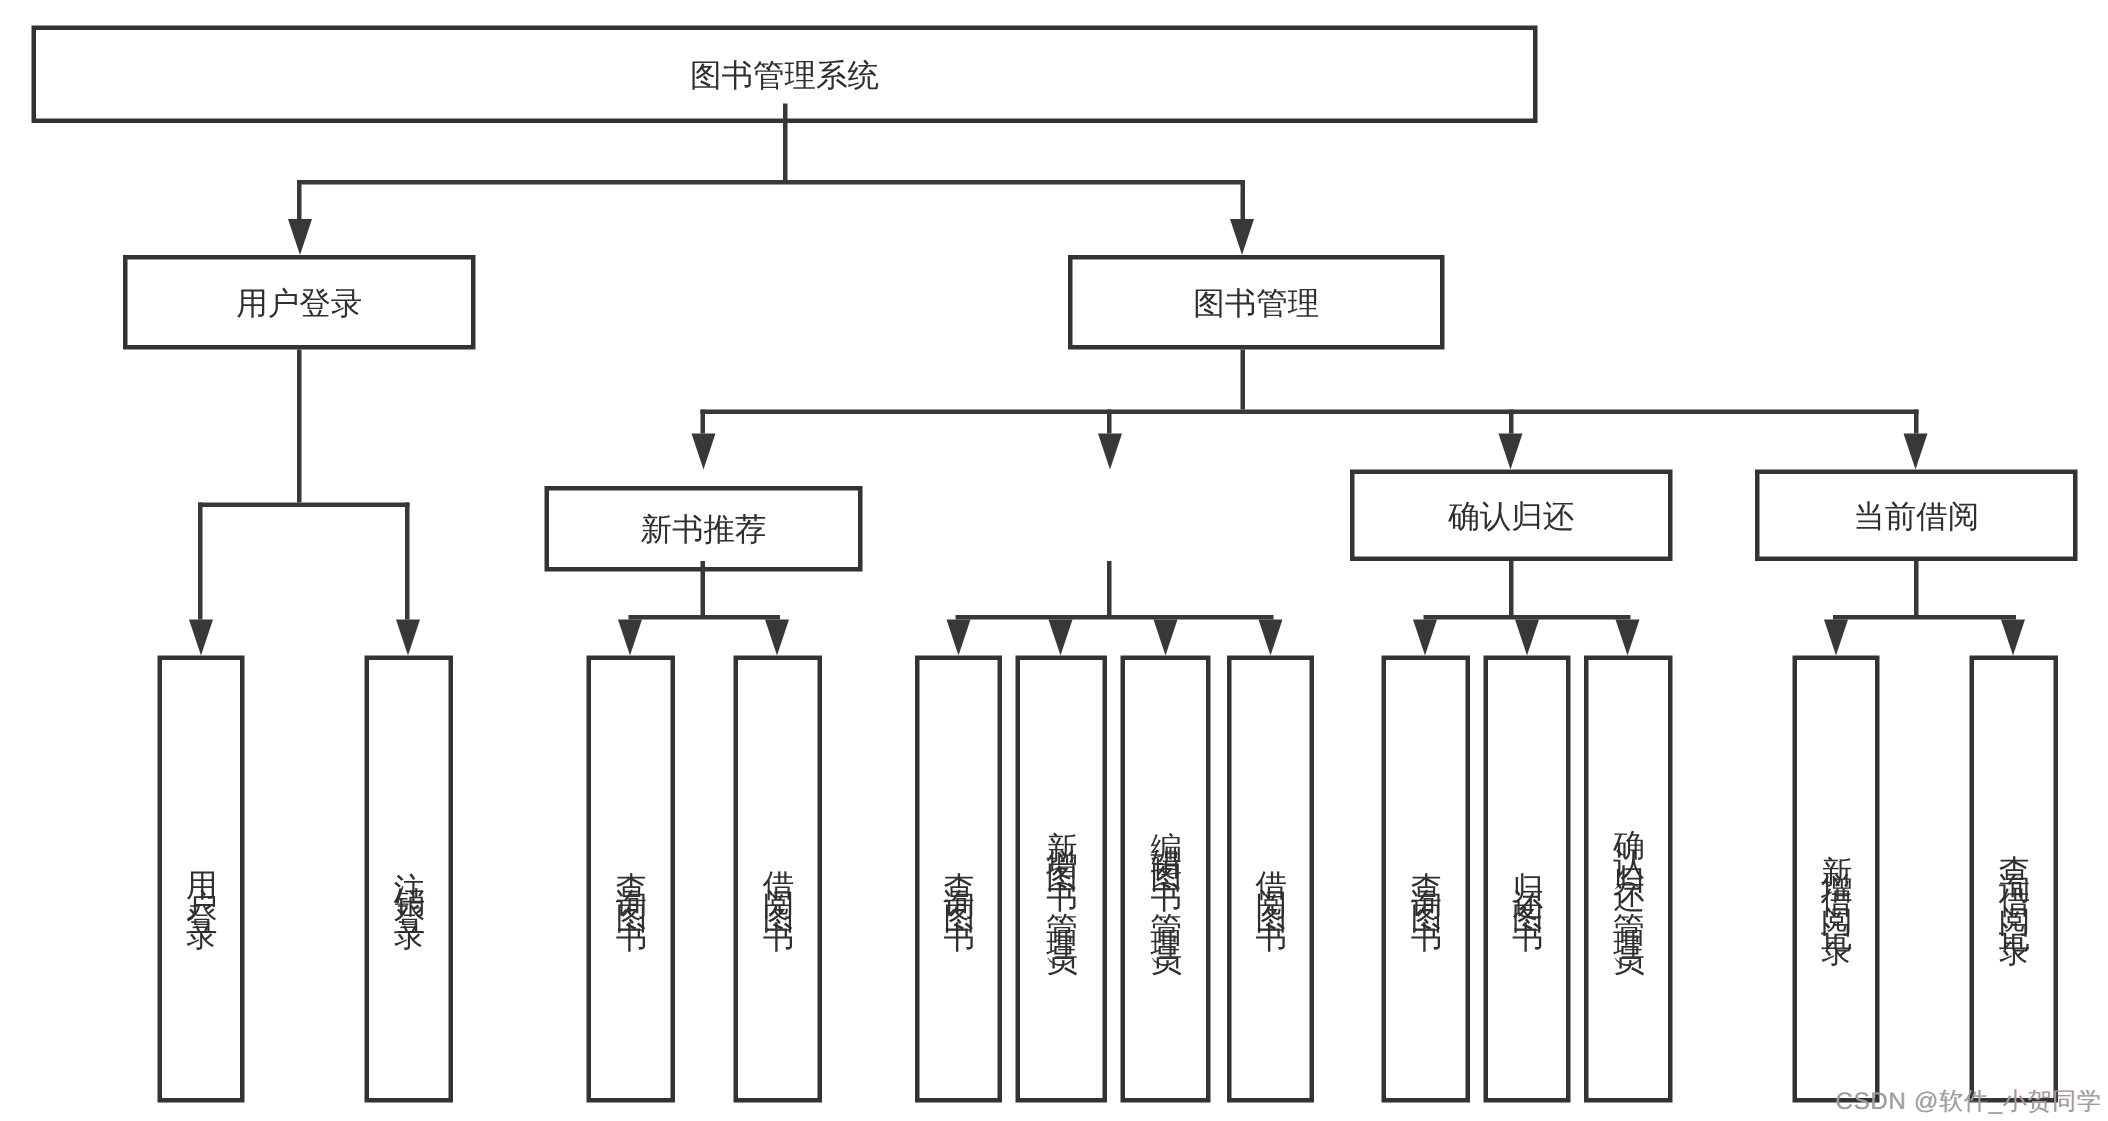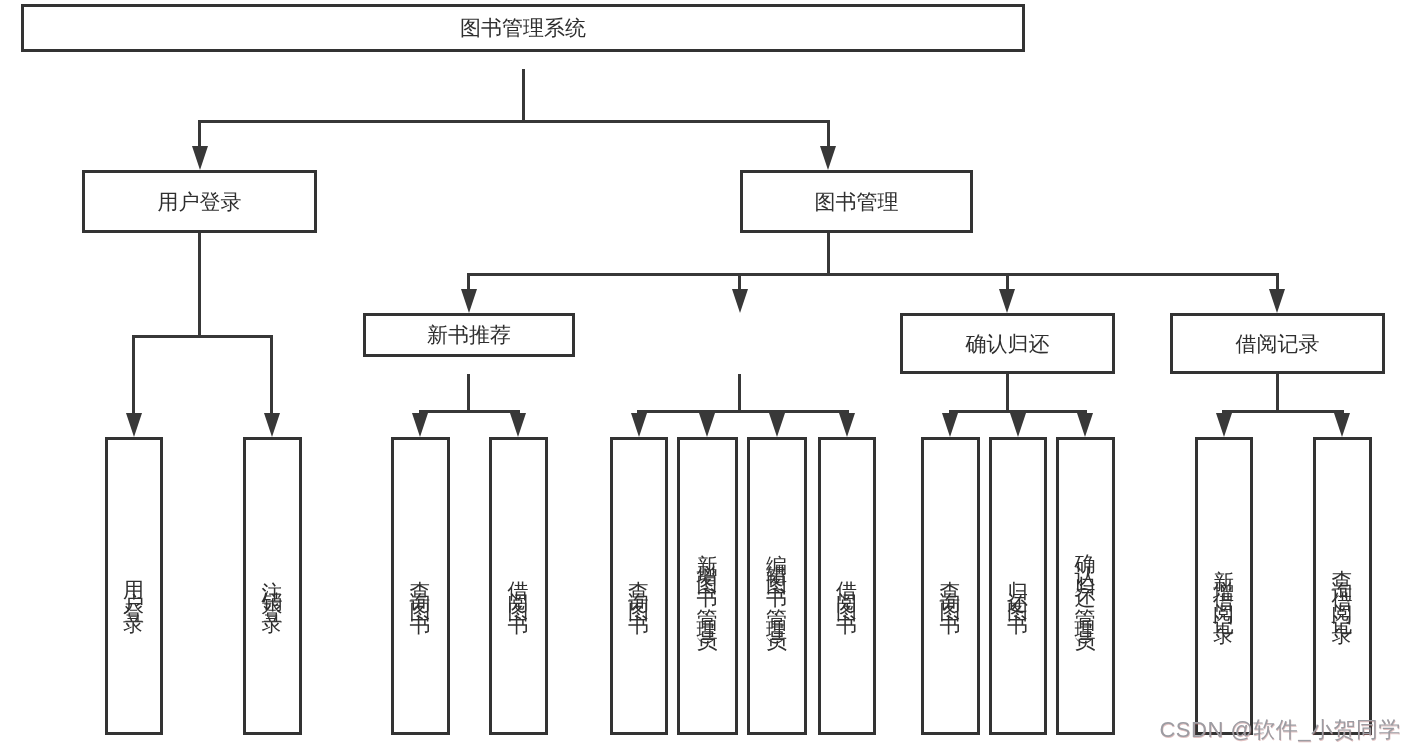--- a/index.html
+++ b/index.html
@@ -38,64 +38,64 @@
     position:absolute;
     width:0;height:0;
     border-left:8px solid transparent;
     border-right:8px solid transparent;
     border-top:24px solid #383838;
   }
   .watermark{
     position:absolute;
     right:4px;
     bottom:2px;
-    font-size:22px;
+    font-size:16px;
     color:#9c9ca2;
     letter-spacing:0.5px;
     text-shadow:0.5px 0.5px 0 rgba(190,120,120,0.45);
   }
 </style>
 </head>
 <body>
 
 <div class="canvas">
 
-  <div class="box" style="left:21px;top:4px;width:1004px;height:48px;">图书管理系统</div>
+  <div class="box" style="left:21px;top:17px;width:1004px;height:65px;">图书管理系统</div>
 
   <div class="vline" style="left:522px;top:69px;width:3px;height:51px;"></div>
   <div class="hline" style="left:198px;top:120px;width:632px;height:3px;"></div>
   <div class="vline" style="left:198px;top:120px;width:3px;height:26px;"></div>
   <div class="arrow" style="left:192px;top:146px;"></div>
   <div class="vline" style="left:827px;top:120px;width:3px;height:26px;"></div>
   <div class="arrow" style="left:820px;top:146px;"></div>
 
   <div class="box" style="left:82px;top:170px;width:235px;height:63px;">用户登录</div>
-  <div class="box" style="left:712px;top:170px;width:233px;height:63px;margin-left:28px;">图书管理</div>
+  <div class="box" style="left:712px;top:170px;width:251px;height:63px;">图书管理</div>
 
   <div class="vline" style="left:198px;top:233px;width:3px;height:102px;"></div>
   <div class="hline" style="left:132px;top:335px;width:141px;height:3px;"></div>
   <div class="vline" style="left:132px;top:335px;width:3px;height:78px;"></div>
   <div class="arrow" style="left:126px;top:413px;"></div>
   <div class="vline" style="left:270px;top:335px;width:3px;height:78px;"></div>
   <div class="arrow" style="left:264px;top:413px;"></div>
 
   <div class="vline" style="left:827px;top:233px;width:3px;height:40px;"></div>
   <div class="hline" style="left:467px;top:273px;width:812px;height:3px;"></div>
   <div class="vline" style="left:467px;top:273px;width:3px;height:16px;"></div>
   <div class="arrow" style="left:461px;top:289px;"></div>
   <div class="vline" style="left:738px;top:273px;width:3px;height:16px;"></div>
   <div class="arrow" style="left:732px;top:289px;"></div>
   <div class="vline" style="left:1006px;top:273px;width:3px;height:16px;"></div>
   <div class="arrow" style="left:999px;top:289px;"></div>
   <div class="vline" style="left:1276px;top:273px;width:3px;height:16px;"></div>
   <div class="arrow" style="left:1269px;top:289px;"></div>
 
-  <div class="box" style="left:363px;top:313px;width:212px;height:44px;">新书推荐</div>
+  <div class="box" style="left:363px;top:324px;width:212px;height:57px;">新书推荐</div>
   <div class="box" style="left:900px;top:313px;width:215px;height:61px;">确认归还</div>
-  <div class="box" style="left:1170px;top:313px;width:215px;height:61px;">借阅记录</div>
+  <div class="box" style="left:1170px;top:313px;width:215px;height:61px;">当前借阅</div>
 
   <div class="vline" style="left:467px;top:374px;width:3px;height:36px;"></div>
   <div class="hline" style="left:419px;top:410px;width:101px;height:3px;"></div>
   <div class="arrow" style="left:412px;top:413px;"></div>
   <div class="arrow" style="left:510px;top:413px;"></div>
 
   <div class="vline" style="left:738px;top:374px;width:3px;height:36px;"></div>
   <div class="hline" style="left:637px;top:410px;width:212px;height:3px;"></div>
   <div class="arrow" style="left:631px;top:413px;"></div>
   <div class="arrow" style="left:699px;top:413px;"></div>

